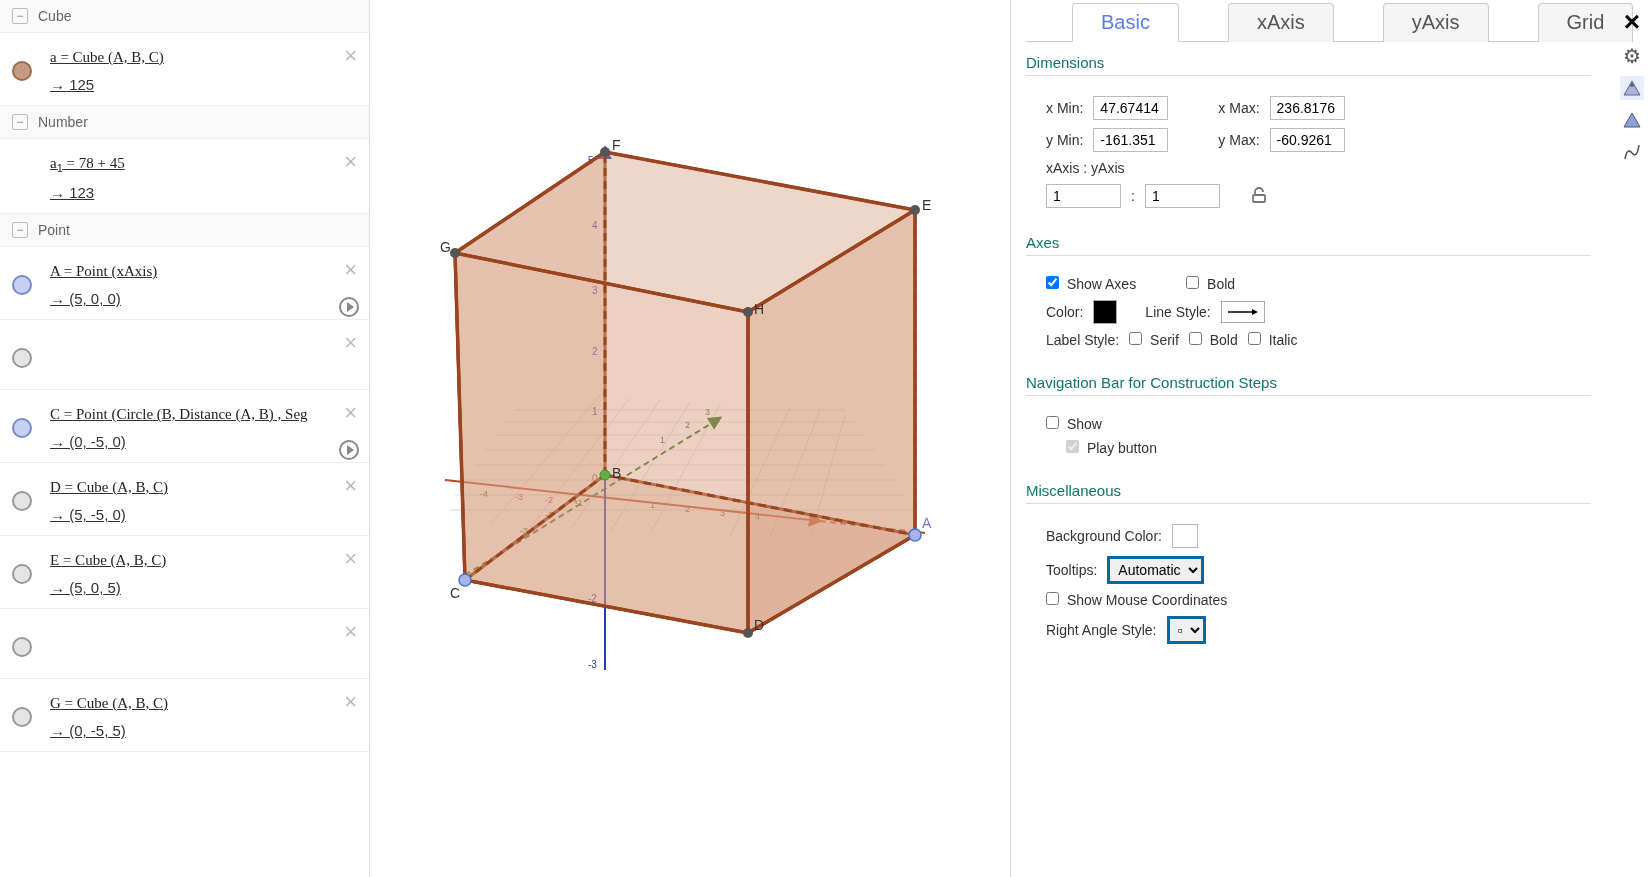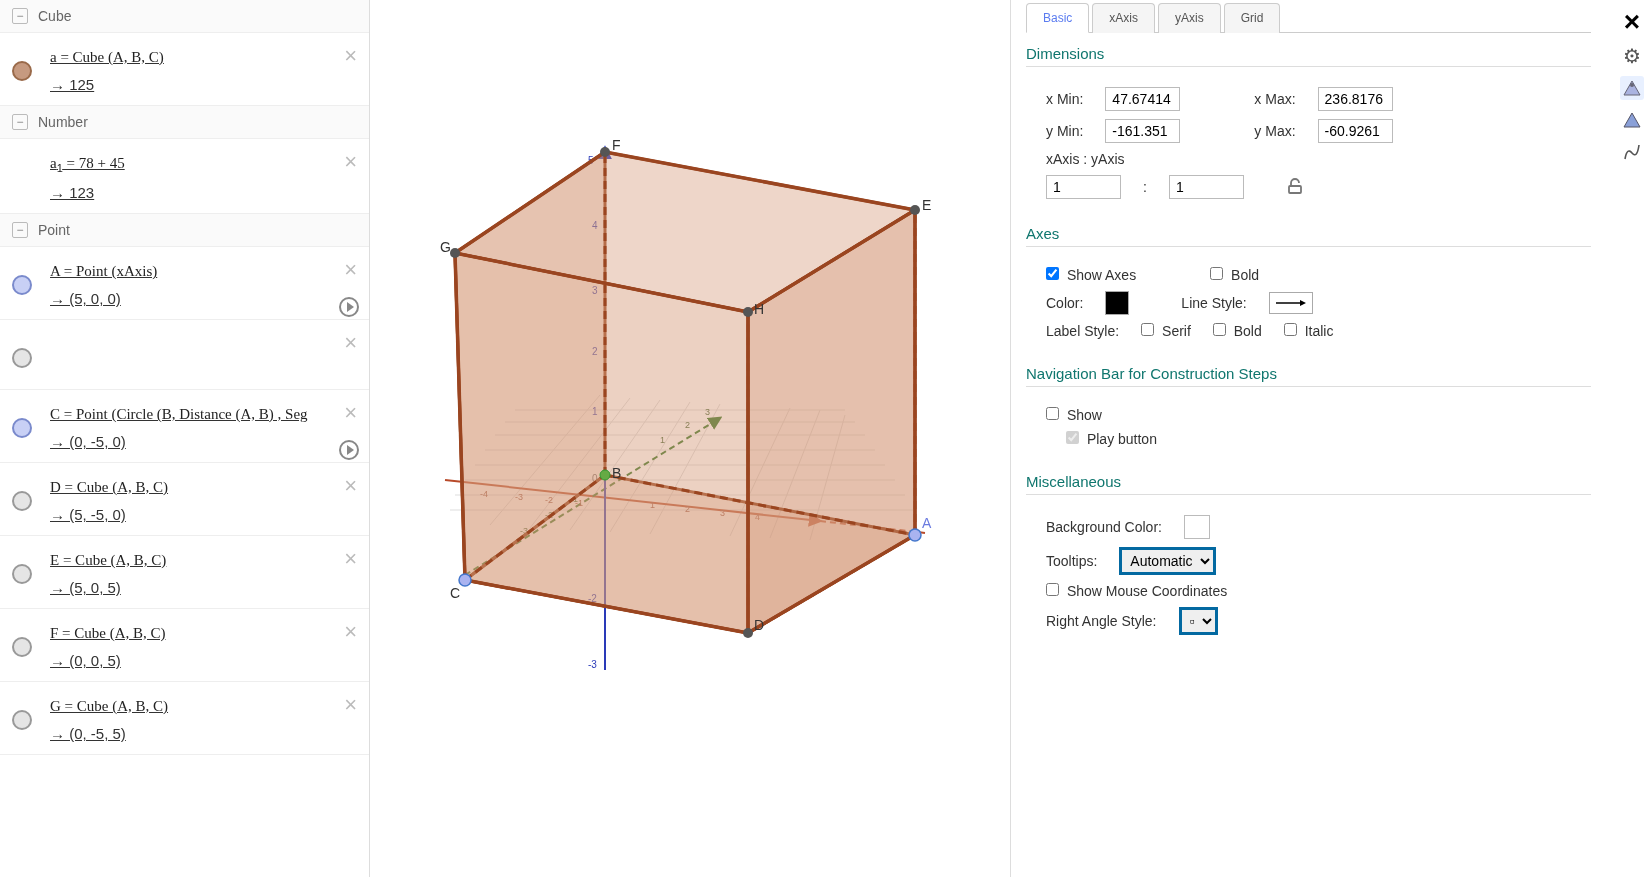--- a/index.html
+++ b/index.html
@@ -30,26 +30,26 @@
     .item-play::after { content: ''; border-left: 7px solid #888; border-top: 5px solid transparent; border-bottom: 5px solid transparent; margin-left: 2px; }
 
     
     .center-view { flex: 1; position: relative; background: #fff; }
     .center-view svg { width: 100%; height: 100%; }
 
     
     .props-panel { width: 640px; height: 100%; border-left: 1px solid #ddd; padding: 0; position: relative; overflow: hidden; }
     .props-inner { padding: 2px 15px 15px 15px; width: 595px; }
     .tabs { display: flex; border-bottom: 1px solid #ccc; margin-bottom: 10px; }
-    .tab { padding: 7px 16px; border: 1px solid #ccc; border-bottom: none; margin-right: 3px; border-radius: 4px 4px 0 0; background: #f5f5f5; color: #555; cursor: pointer; font-size: 12px; position: relative; top: 1px; }
+    .tab { padding: 7px 28px; border: 1px solid #ccc; border-bottom: none; margin-right: 3px; border-radius: 4px 4px 0 0; background: #f5f5f5; color: #555; cursor: pointer; font-size: 20px; position: relative; top: 1px; margin-left: 46px; }
     .tab.active { background: #fff; color: #5b7cf0; border-bottom: 1px solid #fff; }
 
     .section-title { color: #0f766e; font-size: 15px; margin: 12px 0 6px 0; padding-bottom: 4px; border-bottom: 1px solid #ddd; }
     .section-body { padding: 6px 0 6px 20px; }
-    .row { display: flex; align-items: center; margin: 8px 0; gap: 22px; flex-wrap: wrap; }
+    .row { display: flex; align-items: center; margin: 8px 0; gap: 10px; flex-wrap: wrap; }
     .row label { font-size: 14px; color: #333; }
     .row input[type="text"] { border: 1px solid #bbb; padding: 3px 6px; font-size: 14px; width: 75px; }
     .row input[type="checkbox"] { margin-right: 4px; }
     .row .gap { width: 30px; }
     .color-swatch { width: 24px; height: 24px; background: #000; border: 1px solid #aaa; }
     .line-style-box { width: 44px; height: 22px; border: 1px solid #aaa; display: flex; align-items: center; justify-content: center; }
     select { border: 3px solid #0369a1; padding: 2px 4px; font-size: 14px; }
     .disabled { color: #aaa; }
 
     .close-x { position: absolute; top: 6px; right: 10px; font-size: 28px; font-weight: bold; cursor: pointer; color: #000; z-index: 5; }
@@ -131,24 +131,20 @@
       <div class="dot gray"></div>
       <div class="item-content">
         <div class="def">E = Cube (A, B, C)</div>
         <div class="val">→   (5,  0,  5)</div>
       </div>
       <div class="item-close">×</div>
 
     </div>
     <div class="algebra-item">
       <div class="dot gray"></div>
-      <div class="item-content">
-        <div class="def">F = Cube (A, B, C)</div>
-        <div class="val">→   (0,  0,  5)</div>
-      </div>
       <div class="item-close">×</div>
 
     </div>
     <div class="algebra-item">
       <div class="dot gray"></div>
       <div class="item-content">
         <div class="def">G = Cube (A, B, C)</div>
         <div class="val">→   (0,  -5,  5)</div>
       </div>
       <div class="item-close">×</div>

